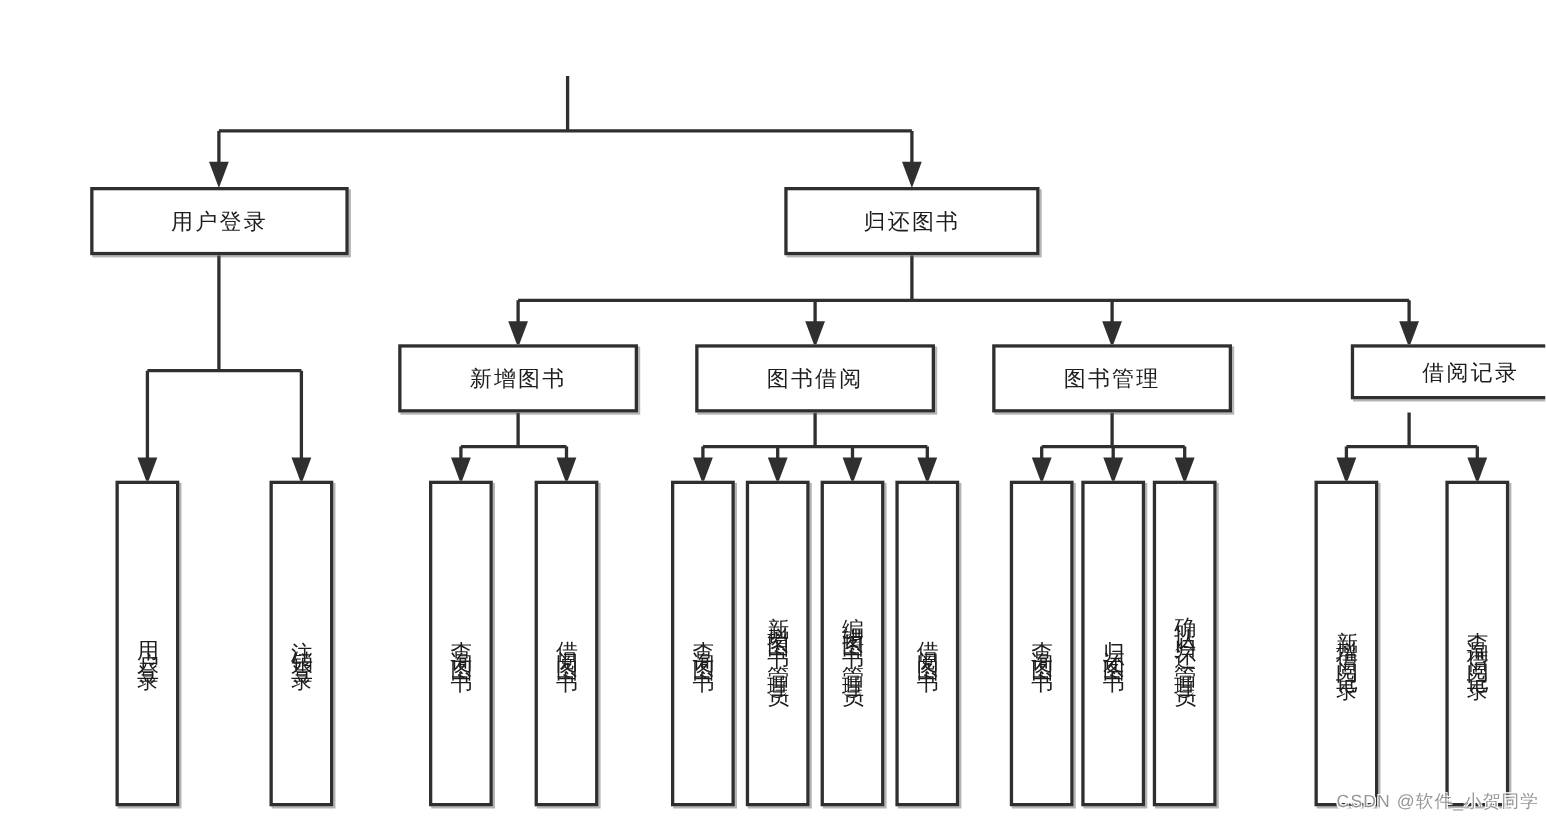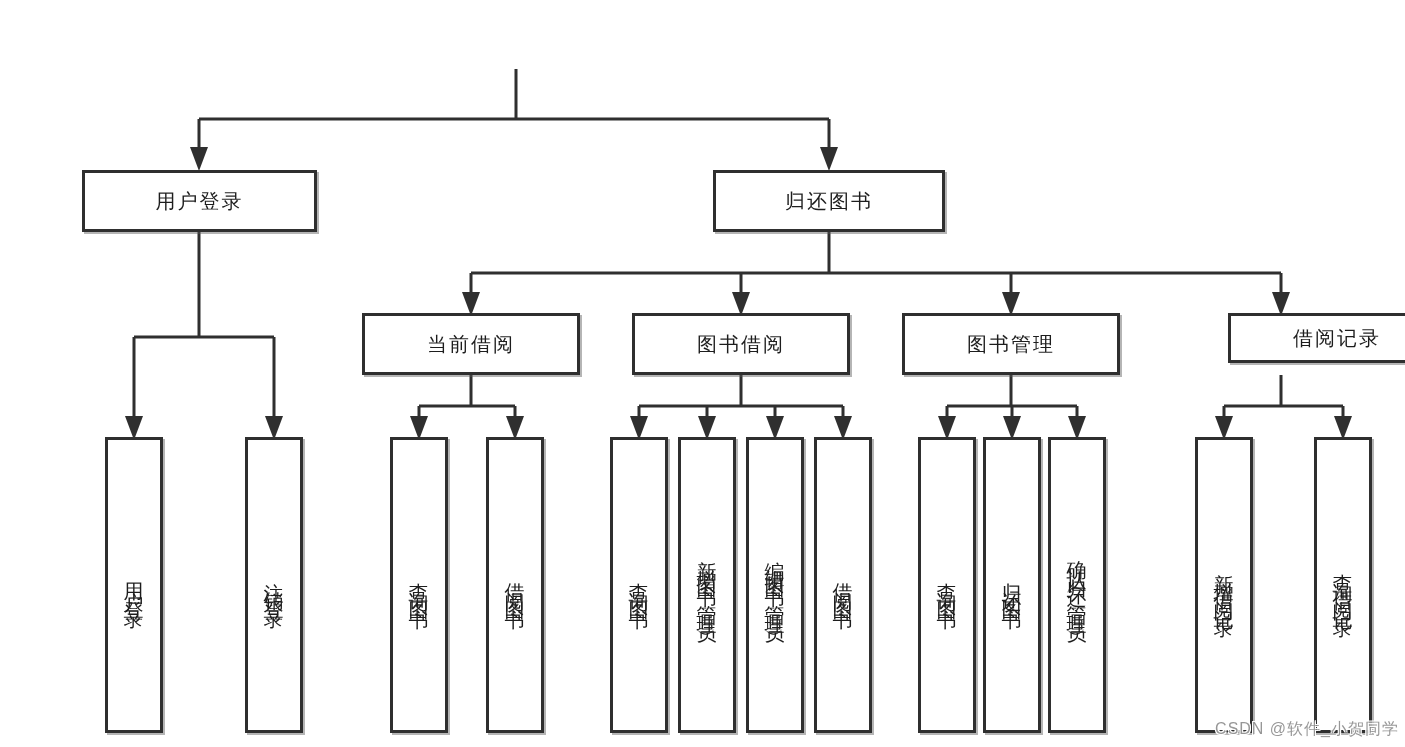--- a/index.html
+++ b/index.html
@@ -101,21 +101,21 @@
       <polygon points="1077,440 1068,416 1086,416"></polygon>
       <polygon points="1224,440 1215,416 1233,416"></polygon>
       <polygon points="1343,440 1334,416 1352,416"></polygon>
     </g>
   </svg>
 
 
   <div class="node h-node" style="left:82px; top:170px; width:235px; height:62px;">用户登录</div>
   <div class="node h-node" style="left:713px; top:170px; width:232px; height:62px;">归还图书</div>
 
-  <div class="node h-node" style="left:362px; top:313px; width:218px; height:62px;">当前借阅</div>
+  <div class="node h-node" style="left:362px; top:313px; width:218px; height:62px;">新增图书</div>
   <div class="node h-node" style="left:632px; top:313px; width:218px; height:62px;">图书借阅</div>
   <div class="node h-node" style="left:902px; top:313px; width:218px; height:62px;">图书管理</div>
   <div class="node h-node" style="left:1228px; top:313px; width:218px; height:50px;">借阅记录</div>
 
   <div class="node v-node" style="left:105px; top:437px; width:58px; height:296px;">用户登录</div>
   <div class="node v-node" style="left:245px; top:437px; width:58px; height:296px;">注销登录</div>
 
   <div class="node v-node" style="left:390px; top:437px; width:58px; height:296px;">查询图书</div>
   <div class="node v-node" style="left:486px; top:437px; width:58px; height:296px;">借阅图书</div>
 

